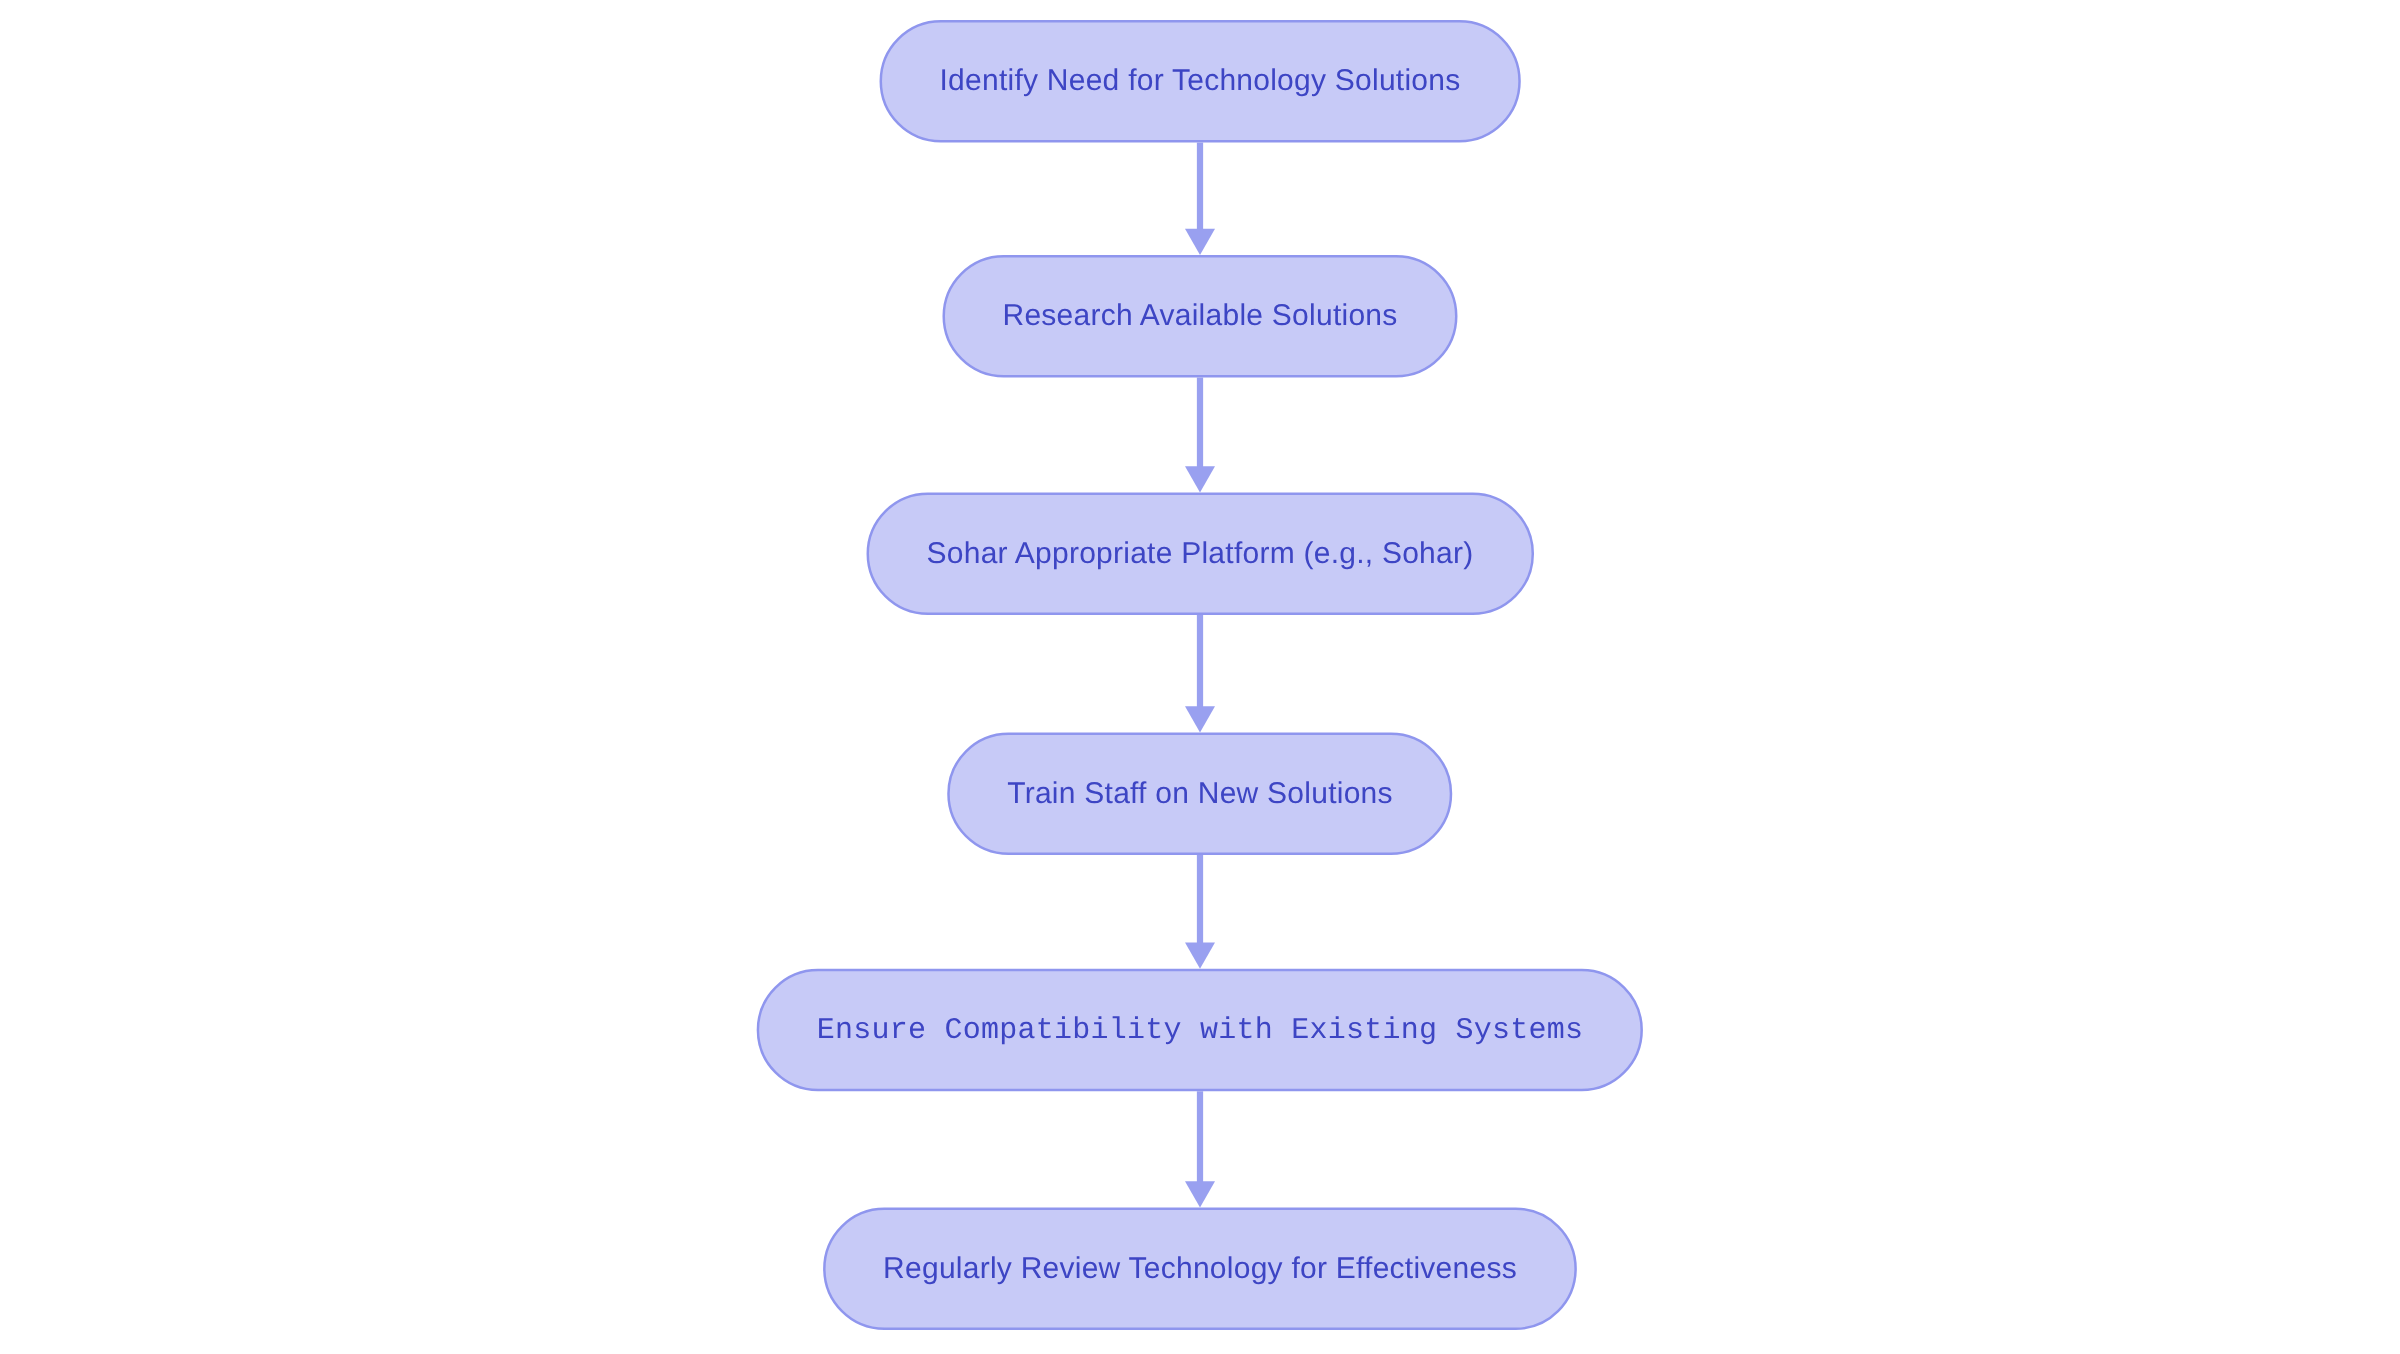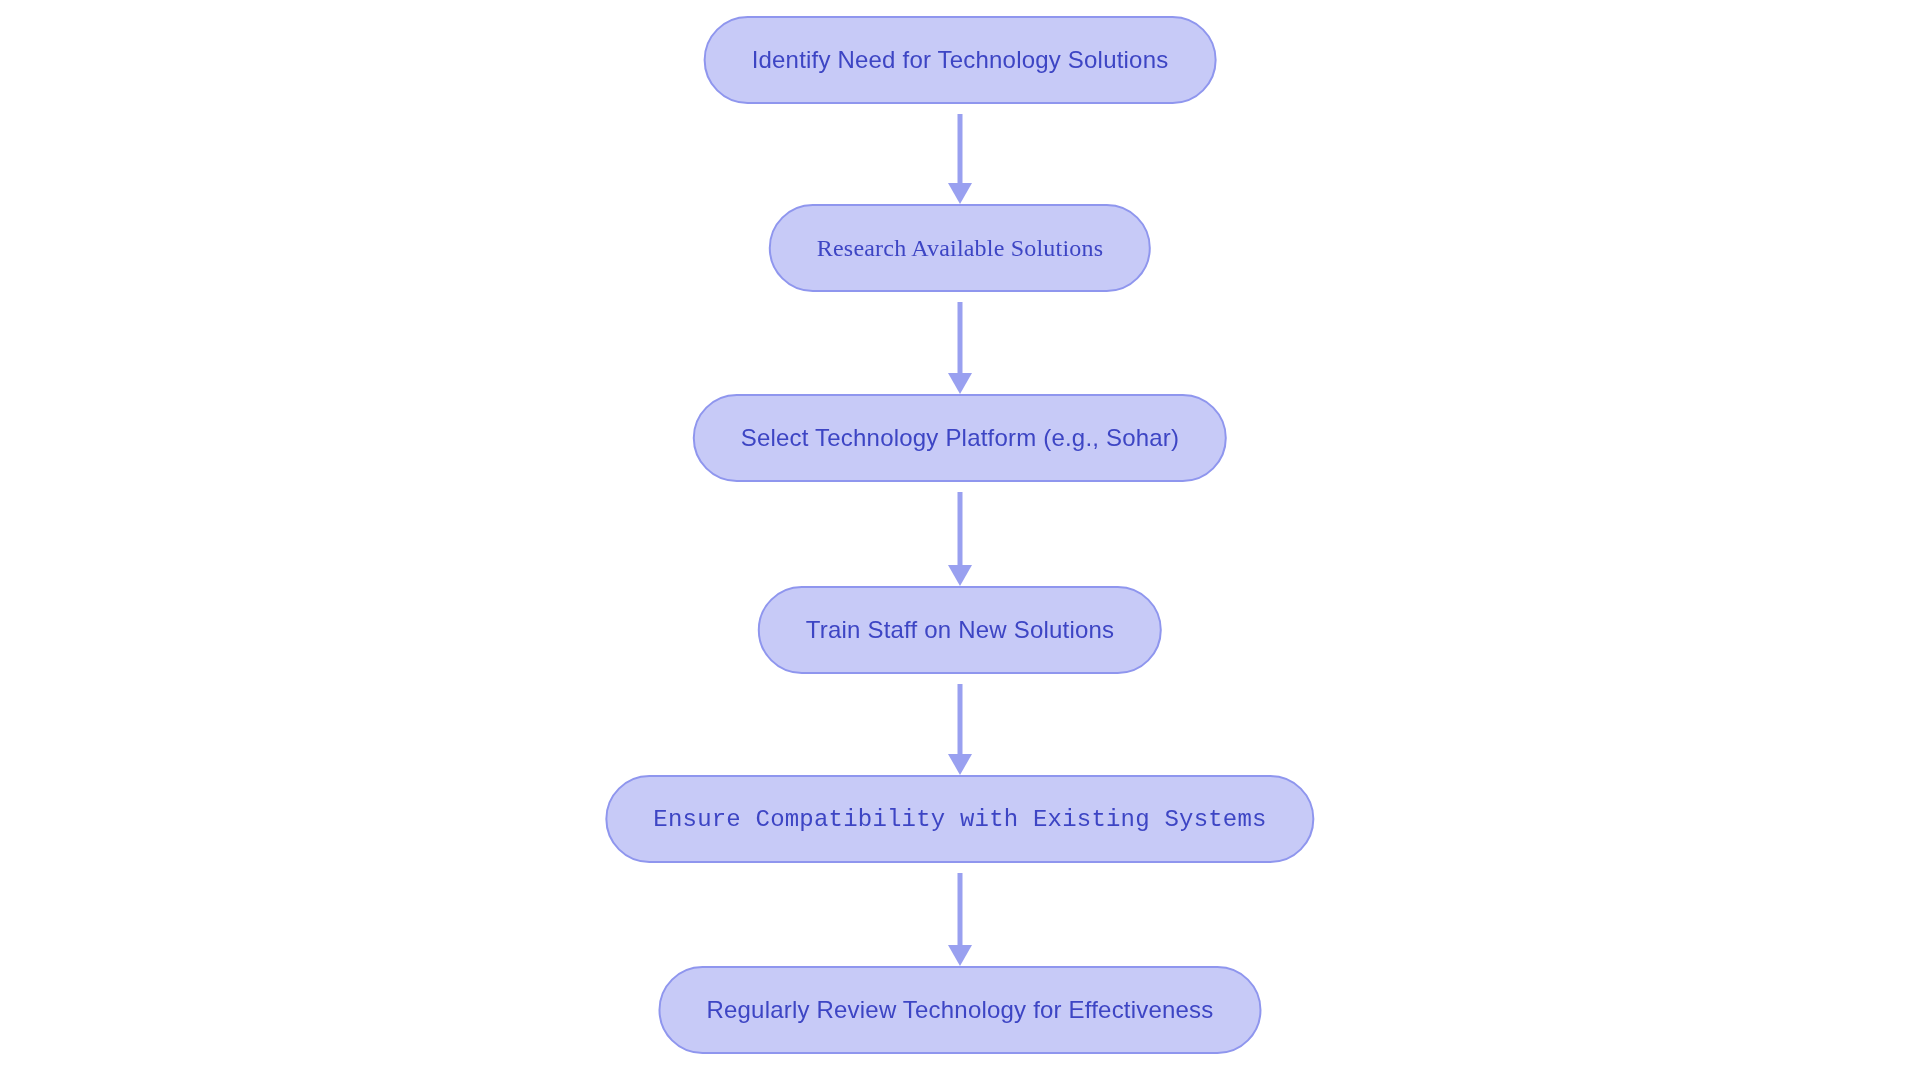--- a/index.html
+++ b/index.html
@@ -15,37 +15,37 @@
     overflow: hidden;
   }
   .canvas {
     position: absolute;
     inset: 0;
   }
   .node {
     position: absolute;
     left: 50%;
     transform: translateX(-50%);
-    height: 88px;
+    height: 98px;
     box-sizing: border-box;
     display: flex;
     align-items: center;
     justify-content: center;
     padding: 0 46px;
     white-space: nowrap;
     background: var(--node-fill, #c7caf7);
     border: 2px solid var(--node-border, #8f96ee);
     border-radius: 49px;
     color: var(--node-text, #3d45c4);
     font-size: 24px;
     font-weight: 500;
     letter-spacing: 0.2px;
   }
   .n1 { top: 16px; }
-  .n2 { top: 204px; font-family: Liberation Serif, serif; }
+  .n2 { top: 204px; }
   .n3 { top: 394px; }
   .n4 { top: 586px; }
   .n5 { top: 775px; font-family: Liberation Mono, monospace; }
   .n6 { top: 966px; }
 
   .arrow {
     position: absolute;
     left: 50%;
     transform: translateX(-50%);
     width: 26px;
@@ -94,21 +94,21 @@
   <div class="node n2">
     <span>Research Available Solutions</span>
   </div>
 
   <div class="arrow a2">
     <div class="stem"></div>
     <div class="head"></div>
   </div>
 
   <div class="node n3">
-    <span>Select Technology Platform (e.g., Sohar)</span>
+    <span>Sohar Appropriate Platform (e.g., Sohar)</span>
   </div>
 
   <div class="arrow a3">
     <div class="stem"></div>
     <div class="head"></div>
   </div>
 
   <div class="node n4">
     <span>Train Staff on New Solutions</span>
   </div>

